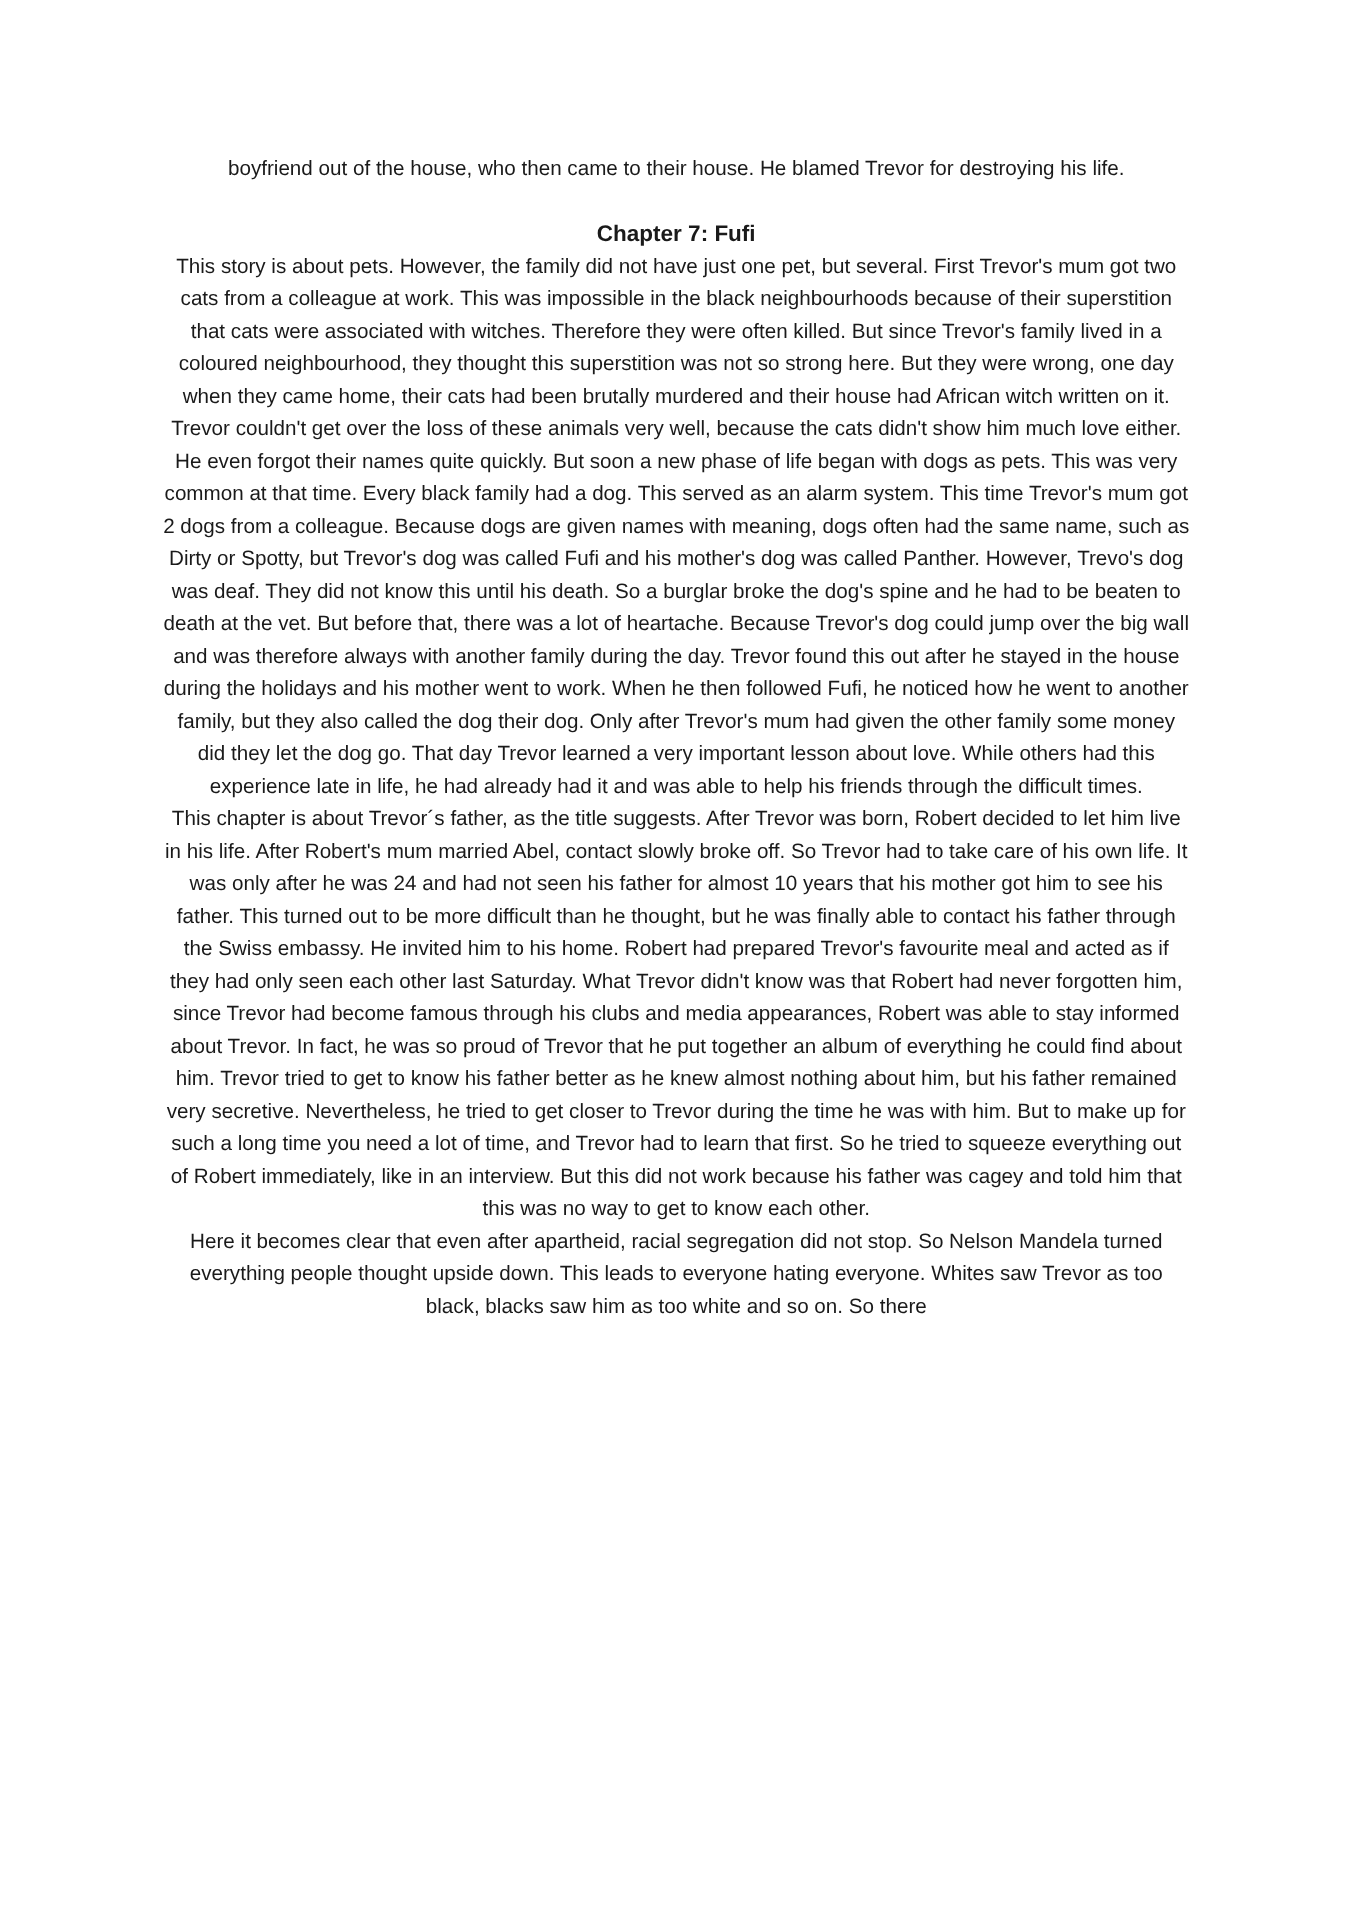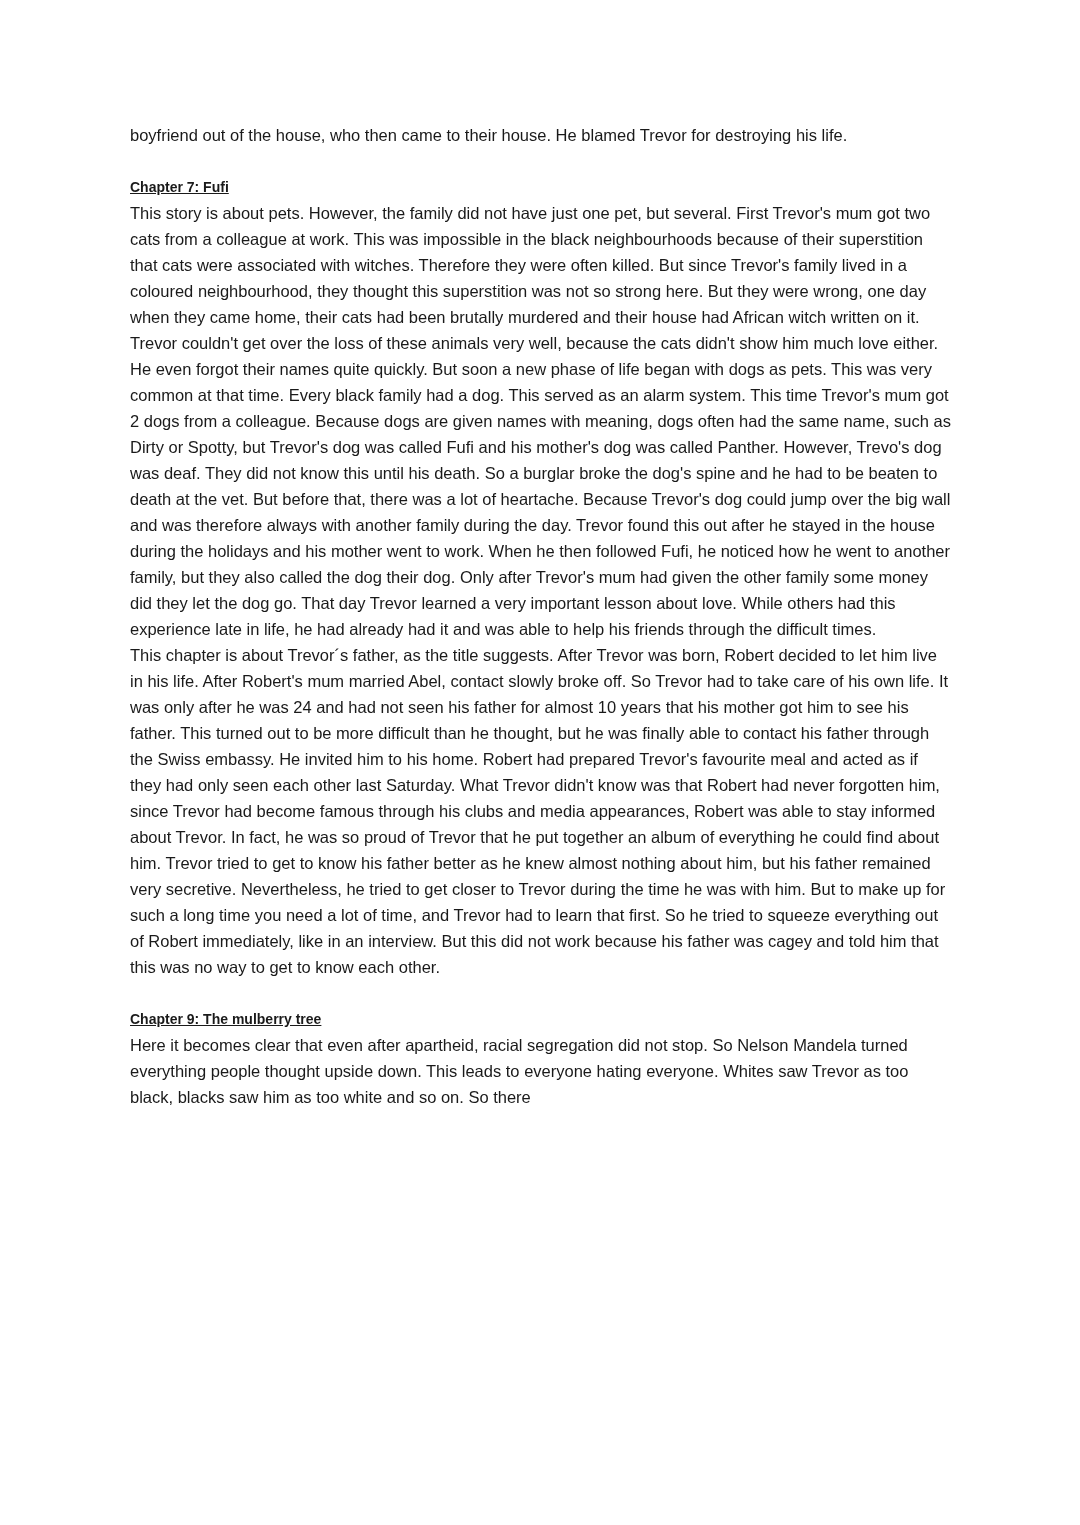--- a/index.html
+++ b/index.html
@@ -16,44 +16,42 @@
     font-family: "Liberation Sans", "DejaVu Sans", sans-serif;
     color: #1a1a1a;
   }
   .content {
     position: absolute;
     top: 122px;
     left: 130px;
     width: 822px;
     font-size: 16.5px;
     line-height: 26px;
-    text-align: left;
+    text-align: center;
   }
   .para {
     margin: 0;
     white-space: pre-wrap;
   }
   .heading {
     margin: 26px 0 0 0;
-    font-size: 14px;
+    font-size: 18px;
     line-height: 26px;
     font-weight: bold;
-    text-decoration: underline;
   }
 </style>
 </head>
 <body>
 
 <div class="page">
   <div class="content">
 
     <p class="para">boyfriend out of the house, who then came to their house. He blamed Trevor for destroying his life.</p>
 
     <h2 class="heading">Chapter 7: Fufi</h2>
     <p class="para">This story is about pets. However, the family did not have just one pet, but several. First Trevor's mum got two cats from a colleague at work. This was impossible in the black neighbourhoods because of their superstition that cats were associated with witches. Therefore they were often killed. But since Trevor's family lived in a coloured neighbourhood, they thought this superstition was not so strong here. But they were wrong, one day when they came home, their cats had been brutally murdered and their house had African witch written on it. Trevor couldn't get over the loss of these animals very well, because the cats didn't show him much love either. He even forgot their names quite quickly. But soon a new phase of life began with dogs as pets. This was very common at that time. Every black family had a dog. This served as an alarm system. This time Trevor's mum got 2 dogs from a colleague. Because dogs are given names with meaning, dogs often had the same name, such as Dirty or Spotty, but Trevor's dog was called Fufi and his mother's dog was called Panther. However, Trevo's dog was deaf. They did not know this until his death. So a burglar broke the dog's spine and he had to be beaten to death at the vet. But before that, there was a lot of heartache. Because Trevor's dog could jump over the big wall and was therefore always with another family during the day. Trevor found this out after he stayed in the house during the holidays and his mother went to work. When he then followed Fufi, he noticed how he went to another family, but they also called the dog their dog. Only after Trevor's mum had given the other family some money did they let the dog go. That day Trevor learned a very important lesson about love. While others had this experience late in life, he had already had it and was able to help his friends through the difficult times.</p>
 
     <p class="para">This chapter is about Trevor´s father, as the title suggests. After Trevor was born, Robert decided to let him live in his life. After Robert's mum married Abel, contact slowly broke off. So Trevor had to take care of his own life. It was only after he was 24 and had not seen his father for almost 10 years that his mother got him to see his father. This turned out to be more difficult than he thought, but he was finally able to contact his father through the Swiss embassy. He invited him to his home. Robert had prepared Trevor's favourite meal and acted as if they had only seen each other last Saturday. What Trevor didn't know was that Robert had never forgotten him, since Trevor had become famous through his clubs and media appearances, Robert was able to stay informed about Trevor. In fact, he was so proud of Trevor that he put together an album of everything he could find about him. Trevor tried to get to know his father better as he knew almost nothing about him, but his father remained very secretive. Nevertheless, he tried to get closer to Trevor during the time he was with him. But to make up for such a long time you need a lot of time, and Trevor had to learn that first. So he tried to squeeze everything out of Robert immediately, like in an interview. But this did not work because his father was cagey and told him that this was no way to get to know each other.</p>
 
-    <h2 class="heading">Chapter 9: The mulberry tree</h2>
     <p class="para">Here it becomes clear that even after apartheid, racial segregation did not stop. So Nelson Mandela turned everything people thought upside down. This leads to everyone hating everyone. Whites saw Trevor as too black, blacks saw him as too white and so on. So there</p>
 
   </div>
 </div>
 
 </body></html>

